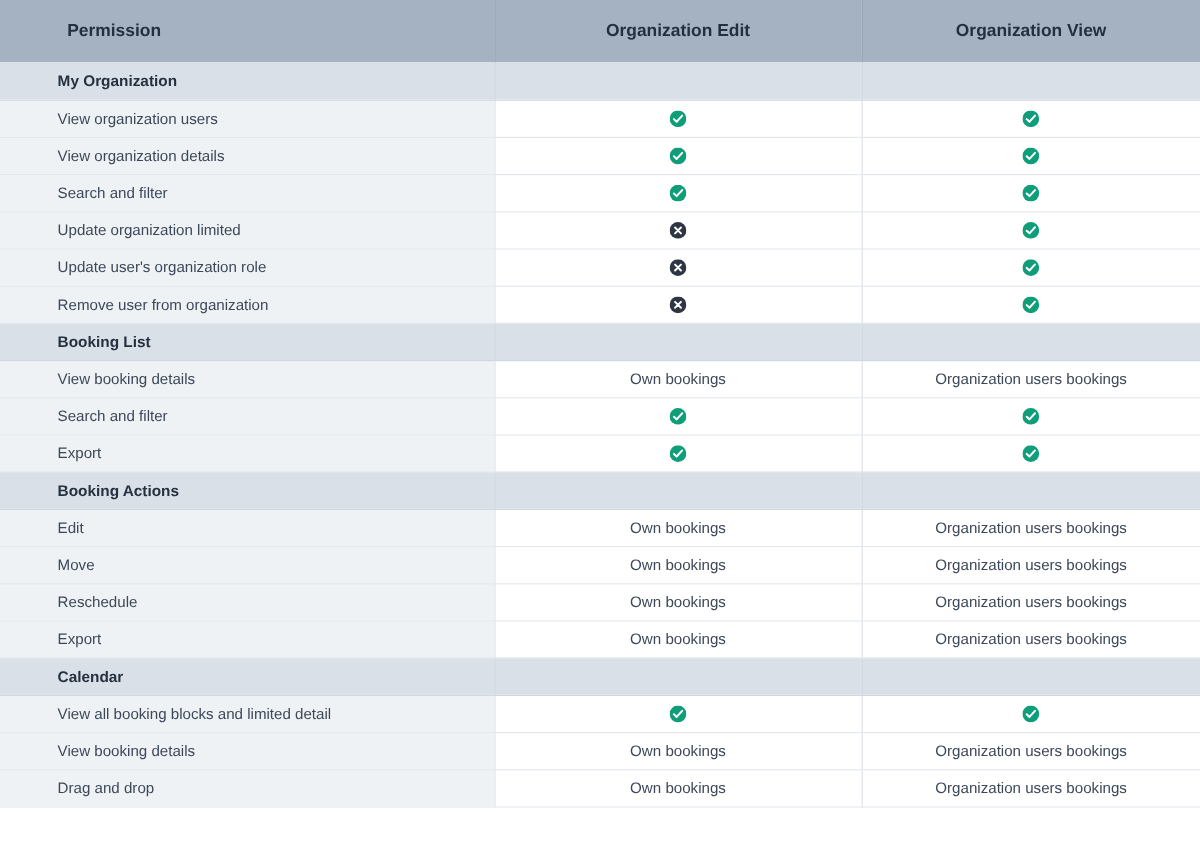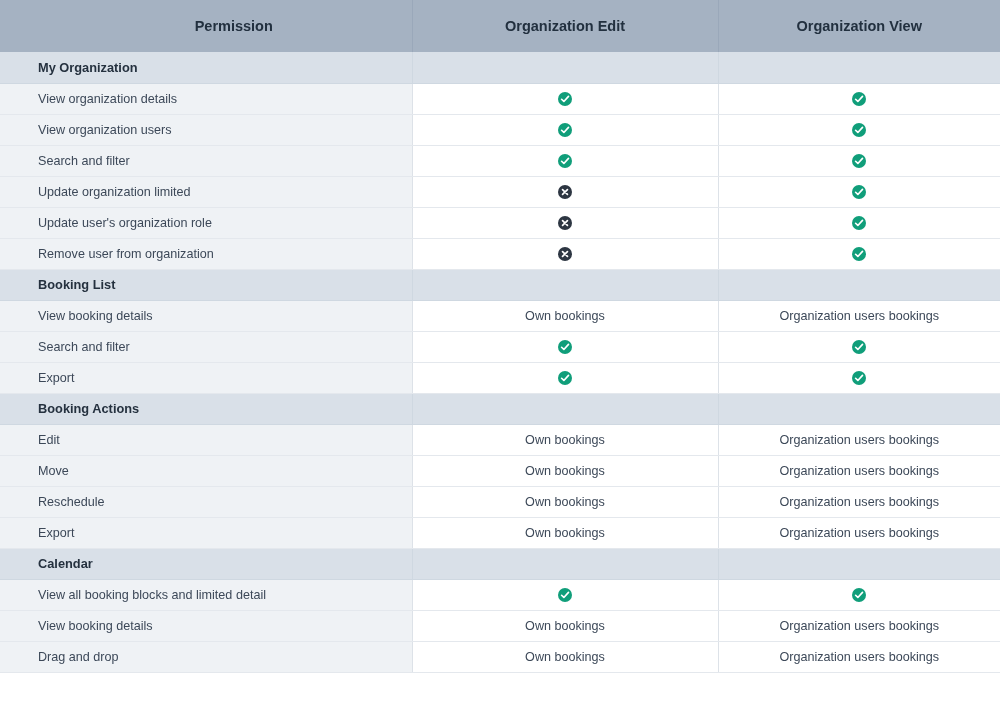--- a/index.html
+++ b/index.html
@@ -32,42 +32,42 @@
     color: #22303f;
     font-size: 14.5px;
     font-weight: bold;
     height: 52px;
     padding: 0;
     vertical-align: middle;
     border-right: 1px solid #9aa8ba;
     box-sizing: border-box;
   }
   thead th.th-perm {
-    text-align: center;
+    text-align: left;
     padding-left: 56px;
   }
   thead th.th-center {
     text-align: center;
   }
   thead th:last-child { border-right: none; }
 
   
   tbody td {
     height: 31px;
     padding: 0;
     font-size: 12.6px;
     color: #3c4858;
     vertical-align: middle;
     box-sizing: border-box;
     border-bottom: 1px solid #e4e8ed;
   }
 
   td.perm-cell {
     background: #eff2f5;
-    padding-left: 38px;
+    padding-left: 48px;
     text-align: left;
     border-right: 1px solid #dde2e8;
   }
   td.val-cell {
     background: #ffffff;
     text-align: center;
     border-right: 1px solid #dde2e8;
   }
   td.val-cell:last-child { border-right: none; }
 
@@ -119,32 +119,32 @@
       <th class="th-center">Organization View</th>
     </tr>
   </thead>
   <tbody id="table-body">
       <tr class="group-row">
         <td class="perm-cell"><span>My Organization</span></td>
         <td class="val-cell"></td>
         <td class="val-cell"></td>
       </tr>
       <tr class="data-row">
+        <td class="perm-cell"><span>View organization users</span></td>
+        <td class="val-cell"><span class="icon"><svg width="14" height="14" viewBox="0 0 16 16" xmlns="http://www.w3.org/2000/svg">
+              <circle cx="8" cy="8" r="8" fill="#109e7a"></circle>
+              <path d="M4.1 8.3 L6.7 10.8 L12.0 5.0" stroke="#ffffff" stroke-width="1.9" fill="none" stroke-linecap="round" stroke-linejoin="round"></path>
+            </svg></span></td>
+        <td class="val-cell"><span class="icon"><svg width="14" height="14" viewBox="0 0 16 16" xmlns="http://www.w3.org/2000/svg">
+              <circle cx="8" cy="8" r="8" fill="#109e7a"></circle>
+              <path d="M4.1 8.3 L6.7 10.8 L12.0 5.0" stroke="#ffffff" stroke-width="1.9" fill="none" stroke-linecap="round" stroke-linejoin="round"></path>
+            </svg></span></td>
+      </tr>
+      <tr class="data-row">
         <td class="perm-cell"><span>View organization details</span></td>
-        <td class="val-cell"><span class="icon"><svg width="14" height="14" viewBox="0 0 16 16" xmlns="http://www.w3.org/2000/svg">
-              <circle cx="8" cy="8" r="8" fill="#109e7a"></circle>
-              <path d="M4.1 8.3 L6.7 10.8 L12.0 5.0" stroke="#ffffff" stroke-width="1.9" fill="none" stroke-linecap="round" stroke-linejoin="round"></path>
-            </svg></span></td>
-        <td class="val-cell"><span class="icon"><svg width="14" height="14" viewBox="0 0 16 16" xmlns="http://www.w3.org/2000/svg">
-              <circle cx="8" cy="8" r="8" fill="#109e7a"></circle>
-              <path d="M4.1 8.3 L6.7 10.8 L12.0 5.0" stroke="#ffffff" stroke-width="1.9" fill="none" stroke-linecap="round" stroke-linejoin="round"></path>
-            </svg></span></td>
-      </tr>
-      <tr class="data-row">
-        <td class="perm-cell"><span>View organization users</span></td>
         <td class="val-cell"><span class="icon"><svg width="14" height="14" viewBox="0 0 16 16" xmlns="http://www.w3.org/2000/svg">
               <circle cx="8" cy="8" r="8" fill="#109e7a"></circle>
               <path d="M4.1 8.3 L6.7 10.8 L12.0 5.0" stroke="#ffffff" stroke-width="1.9" fill="none" stroke-linecap="round" stroke-linejoin="round"></path>
             </svg></span></td>
         <td class="val-cell"><span class="icon"><svg width="14" height="14" viewBox="0 0 16 16" xmlns="http://www.w3.org/2000/svg">
               <circle cx="8" cy="8" r="8" fill="#109e7a"></circle>
               <path d="M4.1 8.3 L6.7 10.8 L12.0 5.0" stroke="#ffffff" stroke-width="1.9" fill="none" stroke-linecap="round" stroke-linejoin="round"></path>
             </svg></span></td>
       </tr>
       <tr class="data-row">

